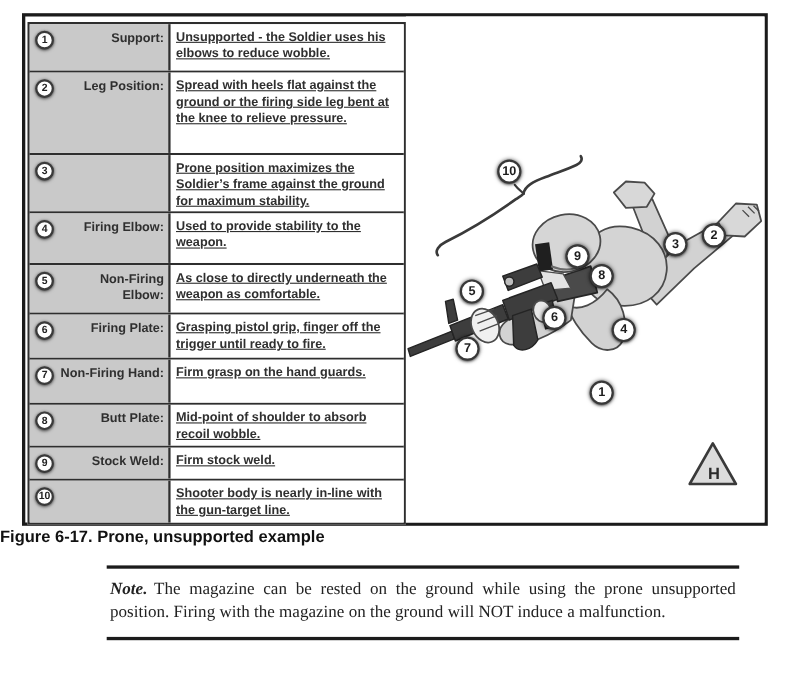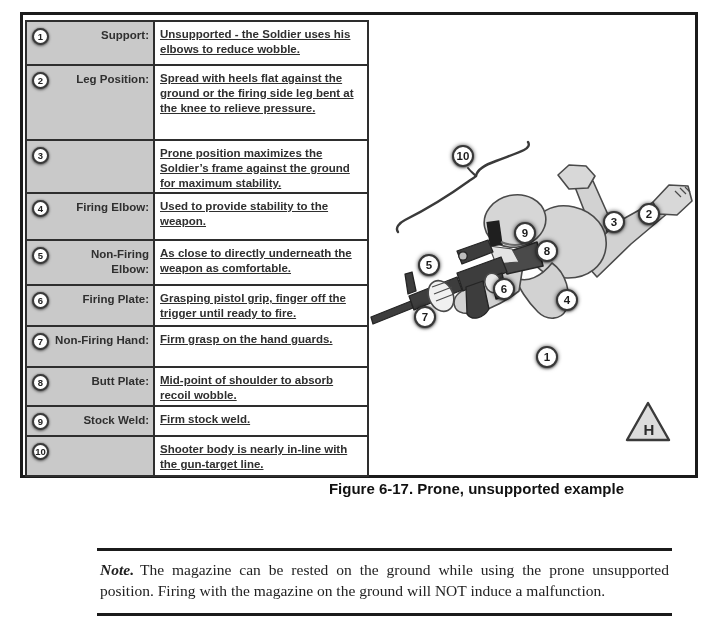--- a/index.html
+++ b/index.html
@@ -31,25 +31,25 @@
 
   
   .art-panel{position:absolute;left:346px;top:0;width:326px;height:460px;background:#fff;}
   .art-panel svg{position:absolute;left:0;top:0;}
   .callout{position:absolute;width:22px;height:22px;border-radius:50%;
            background:#fff;border:2px solid #383838;box-sizing:border-box;
            font-weight:bold;font-size:11.5px;line-height:18px;text-align:center;color:#1d1d1d;
            box-shadow:0 0 4px rgba(0,0,0,.65),0 1px 2px rgba(0,0,0,.4);z-index:5;}
 
   
-  .caption{position:absolute;left:0;top:480px;width:624px;text-align:right;
+  .caption{position:absolute;left:0;top:480px;width:624px;text-align:left;
            font-weight:bold;font-size:15px;color:#111;}
 
   
-  .note{position:absolute;left:97px;top:548px;width:575px;box-sizing:border-box;
+  .note{position:absolute;left:97px;top:514px;width:575px;box-sizing:border-box;
         border-top:3px solid #1b1b1b;border-bottom:3px solid #1b1b1b;
         padding:8px 3px 12px 3px;
         font-family:"Liberation Serif",serif;font-size:15.5px;line-height:21px;
         color:#222;text-align:justify;}
   .note .nlabel{font-weight:bold;font-style:italic;margin-right:6px;}
 </style>
 </head>
 <body>
 
 <div id="page">

